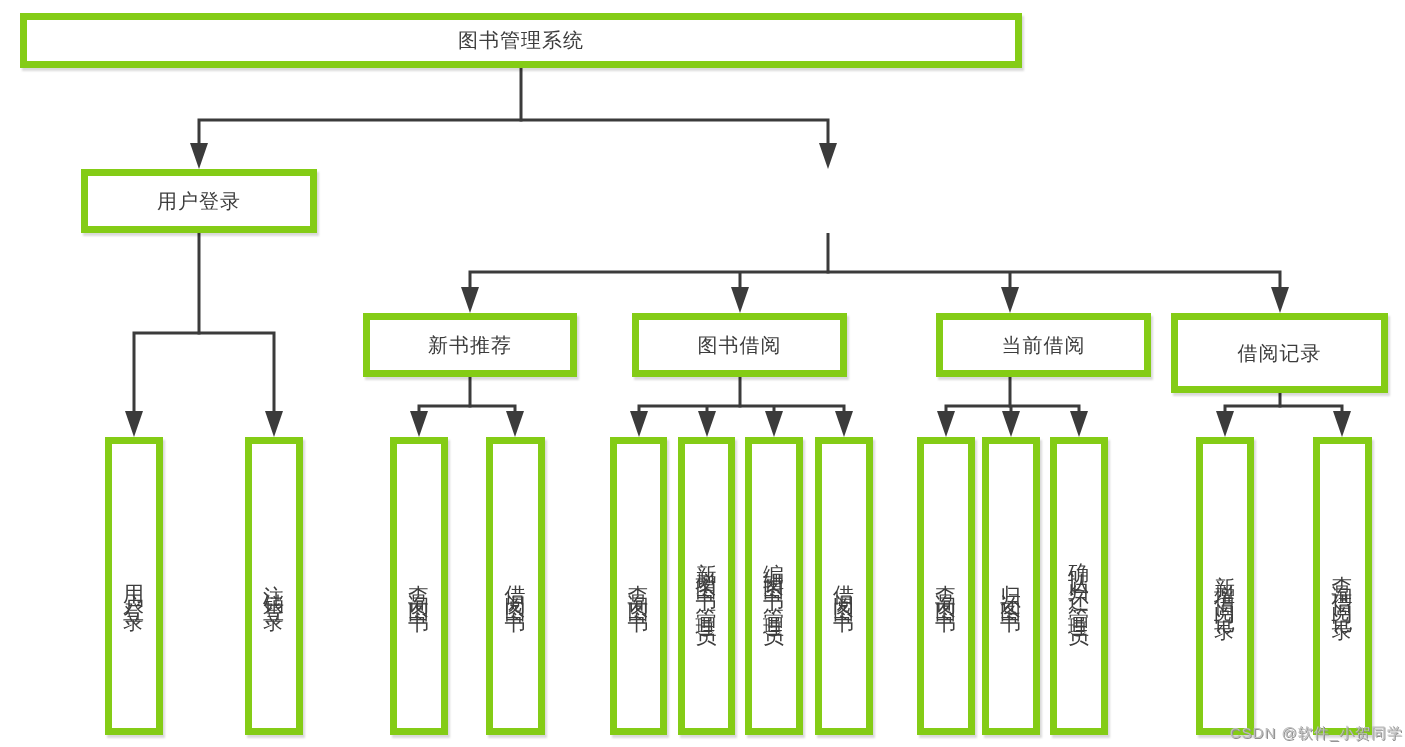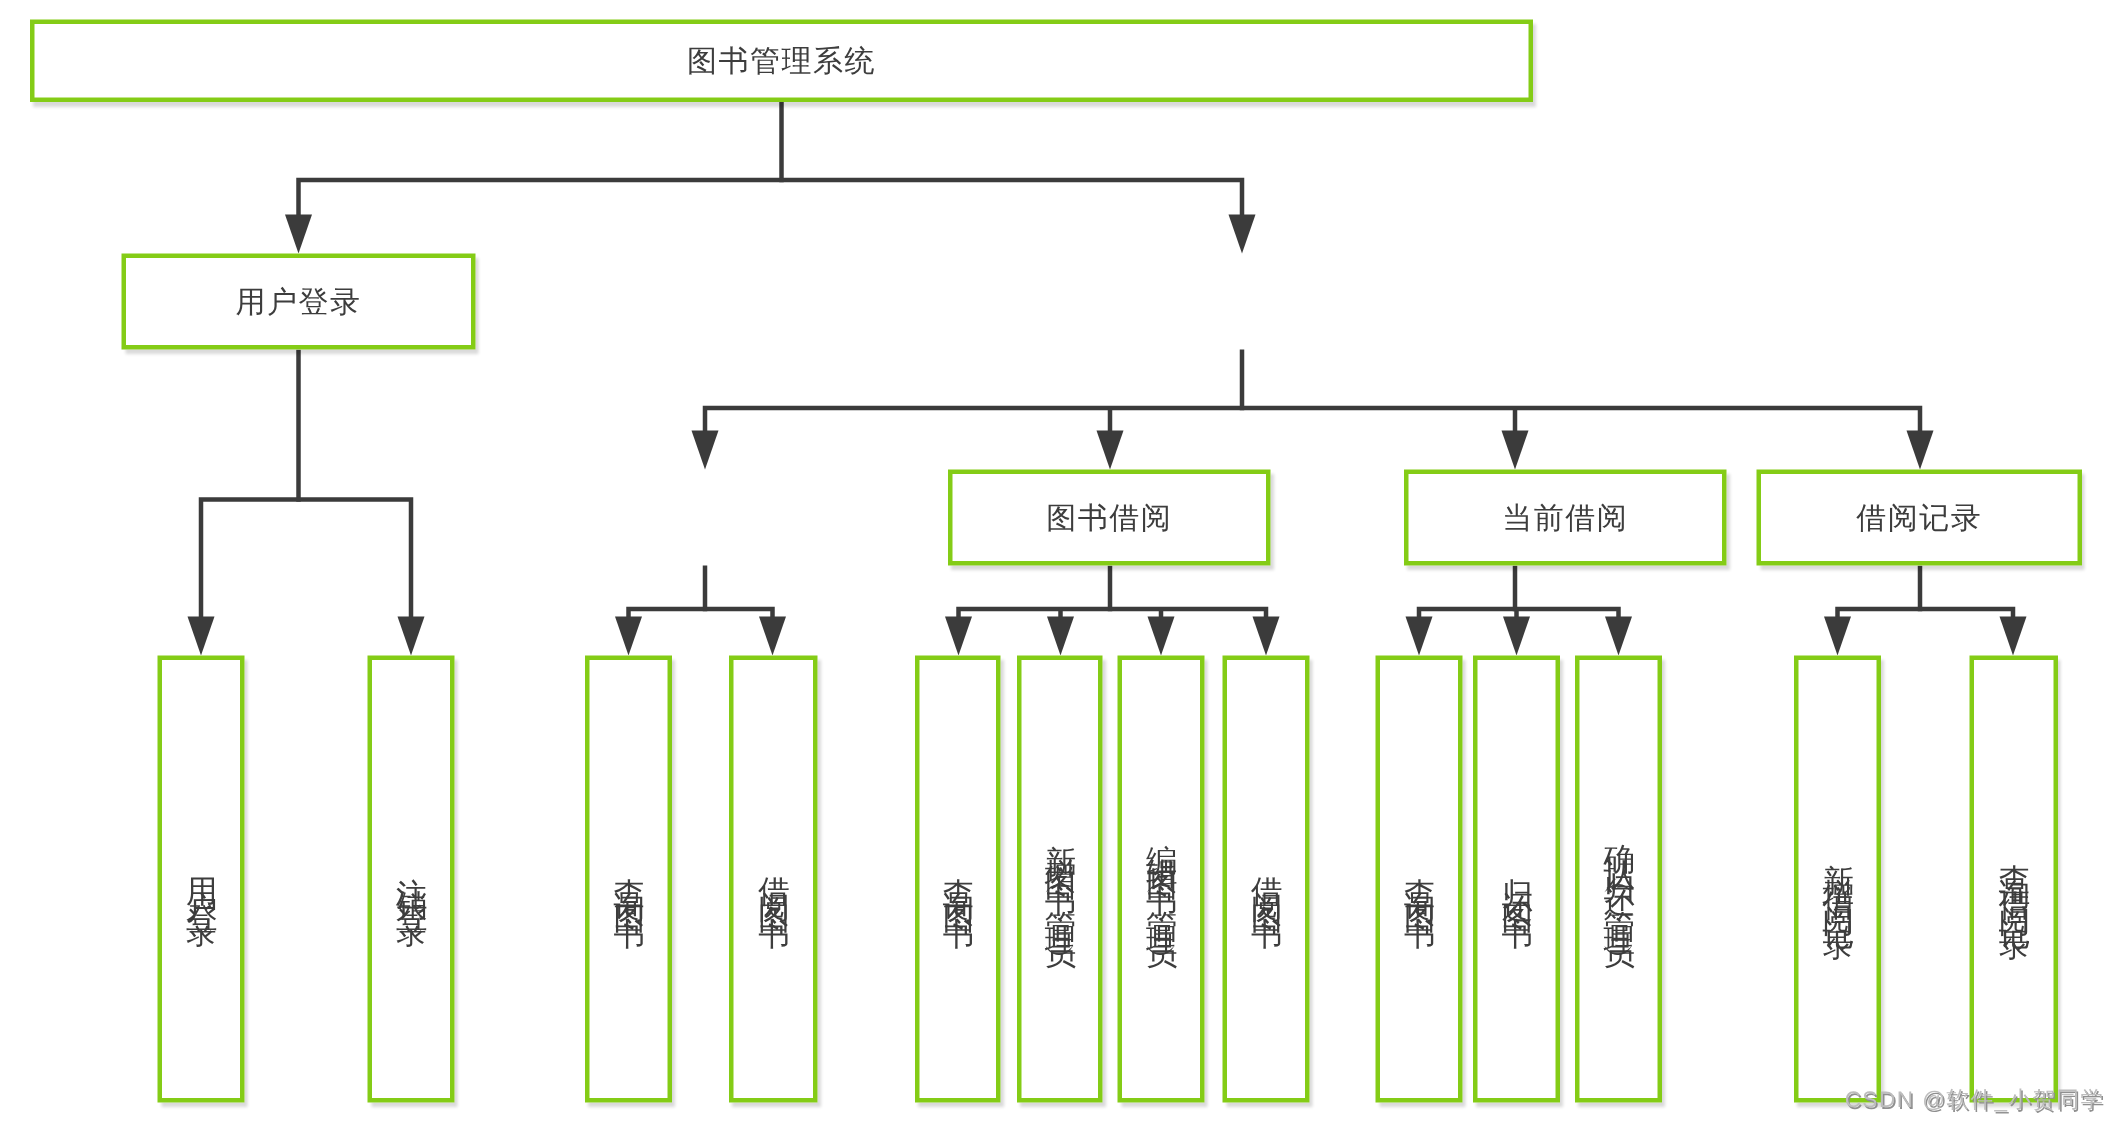--- a/index.html
+++ b/index.html
@@ -7,21 +7,21 @@
     position:relative;
     width:1405px;height:747px;
     background:#ffffff;
     font-family:"Liberation Sans","DejaVu Sans",sans-serif;
     overflow:hidden;
   }
   .wires{position:absolute;left:0;top:0;width:1405px;height:747px;pointer-events:none;}
   .box{
     position:absolute;
     box-sizing:border-box;
-    border:3px solid #84cc16;
+    border:7px solid #84cc16;
     background:#ffffff;
     display:flex;align-items:center;justify-content:center;
     color:#3d3d3d;
     box-shadow:2px 3px 2px rgba(0,0,0,0.15);
   }
   .hlabel{
     font-size:20px;
     letter-spacing:1px;
     white-space:nowrap;
   }
@@ -97,27 +97,30 @@
   </svg>
 
   <div class="box" style="left:20px;top:13px;width:1002px;height:55px;">
     <span class="hlabel">图书管理系统</span>
   </div>
 
   <div class="box" style="left:81px;top:169px;width:236px;height:64px;">
     <span class="hlabel">用户登录</span>
   </div>
 
+  <div class="box" style="left:363px;top:313px;width:214px;height:64px;">
+    <span class="hlabel">新书推荐</span>
+  </div>
   <div class="box" style="left:632px;top:313px;width:215px;height:64px;">
     <span class="hlabel">图书借阅</span>
   </div>
   <div class="box" style="left:936px;top:313px;width:215px;height:64px;">
     <span class="hlabel">当前借阅</span>
   </div>
-  <div class="box" style="left:1171px;top:313px;width:217px;height:64px;">
+  <div class="box" style="left:1171px;top:313px;width:217px;height:80px;">
     <span class="hlabel">借阅记录</span>
   </div>
 
   <div class="box leaf" style="left:105px;top:437px;width:58px;height:298px;">
     <span class="vlabel">用户登录</span>
   </div>
   <div class="box leaf" style="left:245px;top:437px;width:58px;height:298px;">
     <span class="vlabel">注销登录</span>
   </div>
 

